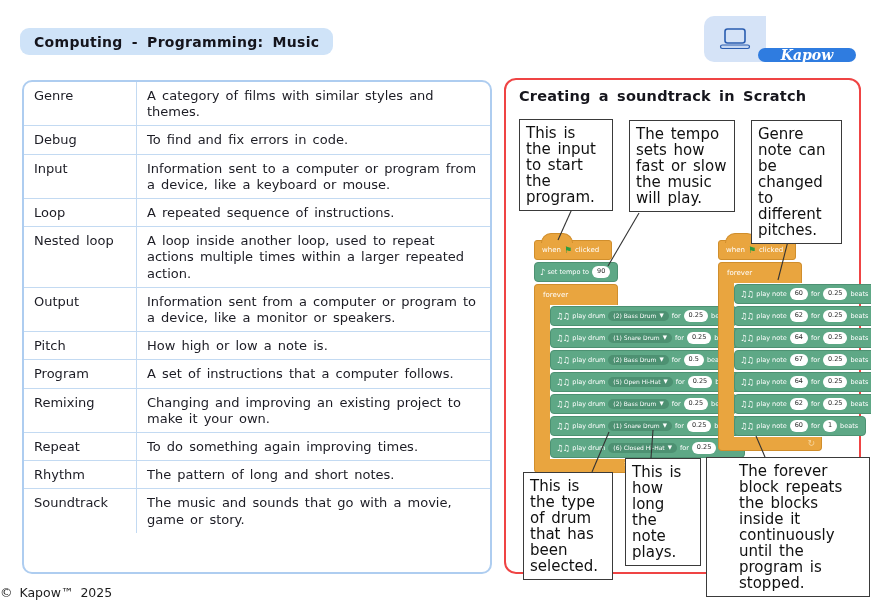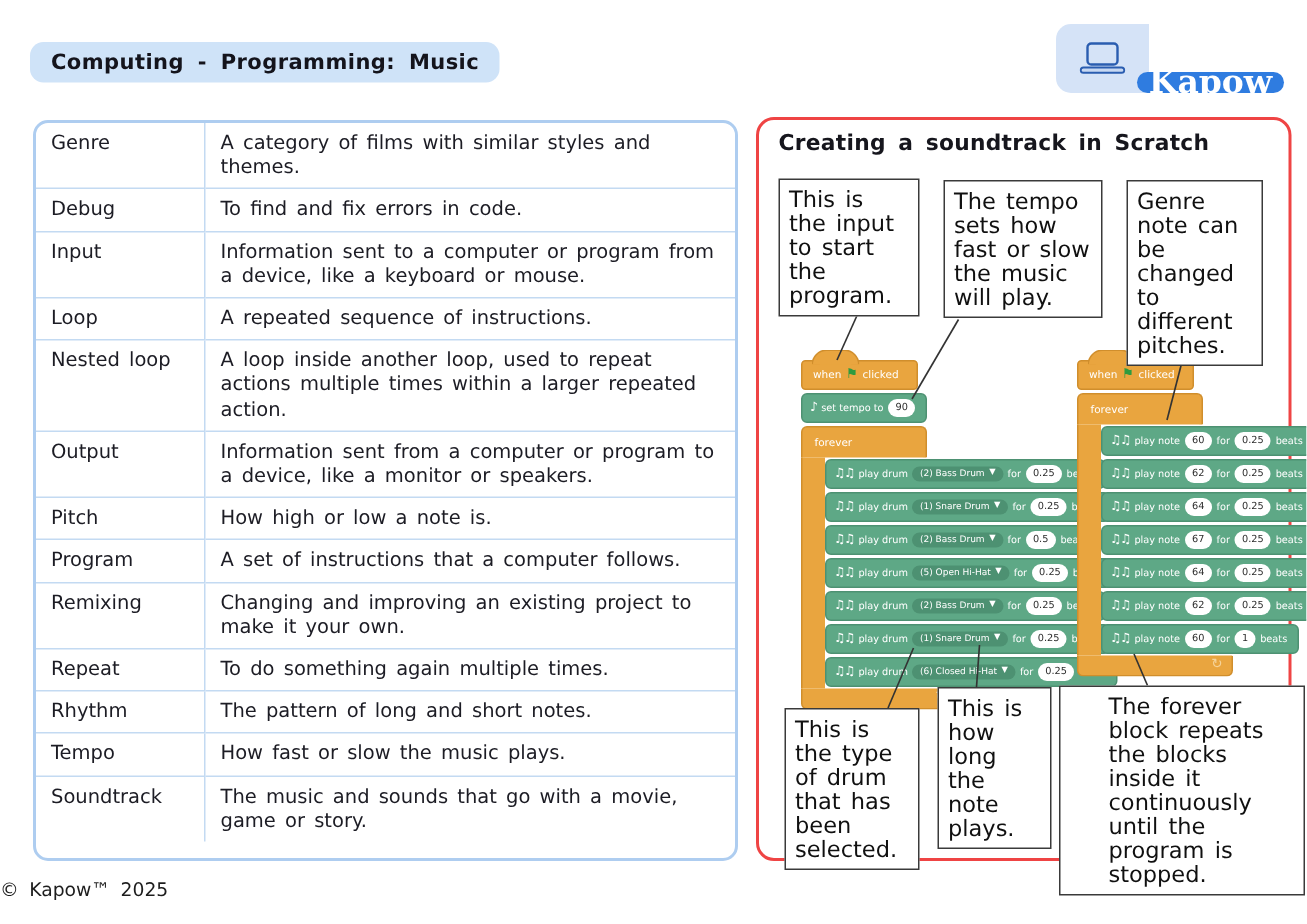--- a/index.html
+++ b/index.html
@@ -8,21 +8,21 @@
 
   
   .title-pill{position:absolute;left:20px;top:28px;height:27px;padding:0 14px;background:#cfe3f8;
               border-radius:9px;display:flex;align-items:center;font-weight:bold;font-size:14px;
               letter-spacing:.3px;word-spacing:4px;color:#14141c;}
   .logo{position:absolute;left:704px;top:16px;width:152px;height:46px;display:flex;}
   .logo-left{width:62px;background:#d5e3f7;border-radius:10px 0 0 10px;display:flex;
              align-items:center;justify-content:center;}
   .logo-right{flex:1;background:#2f7ce0;border-radius:10px;margin-left:-8px;display:flex;
               align-items:center;justify-content:center;color:#fff;font-family:"DejaVu Serif",serif;
-              font-weight:bold;font-size:22px;margin-top:32px;}
+              font-style:italic;font-weight:bold;font-size:14px;margin-top:32px;}
 
   
   .table-wrap{position:absolute;left:22px;top:80px;width:466px;height:490px;border:2px solid #aecdf0;
               border-radius:10px;overflow:hidden;background:#fff;}
   table.glossary{width:100%;border-collapse:collapse;font-size:13px;line-height:16.2px;color:#1c1c24;
                  word-spacing:2px;}
   table.glossary td{vertical-align:top;padding:6px 10px 5px 10px;}
   table.glossary tr + tr td{border-top:1px solid #c3daf2;}
   td.term{width:92px;border-right:1px solid #c3daf2;}
 
@@ -113,29 +113,25 @@
           <tr>
             <td class="term">Program</td>
             <td class="def">A set of instructions that a computer follows.</td>
           </tr>
           <tr>
             <td class="term">Remixing</td>
             <td class="def">Changing and improving an existing project to make it your own.</td>
           </tr>
           <tr>
             <td class="term">Repeat</td>
-            <td class="def">To do something again multiple times.</td>
+            <td class="def">To do something again improving times.</td>
           </tr>
           <tr>
             <td class="term">Rhythm</td>
             <td class="def">The pattern of long and short notes.</td>
-          </tr>
-          <tr>
-            <td class="term">Tempo</td>
-            <td class="def">How fast or slow the music plays.</td>
           </tr>
           <tr>
             <td class="term">Soundtrack</td>
             <td class="def">The music and sounds that go with a movie, game or story.</td>
           </tr>
         </tbody>
       </table>
   </div>
 
   <div class="panel">

